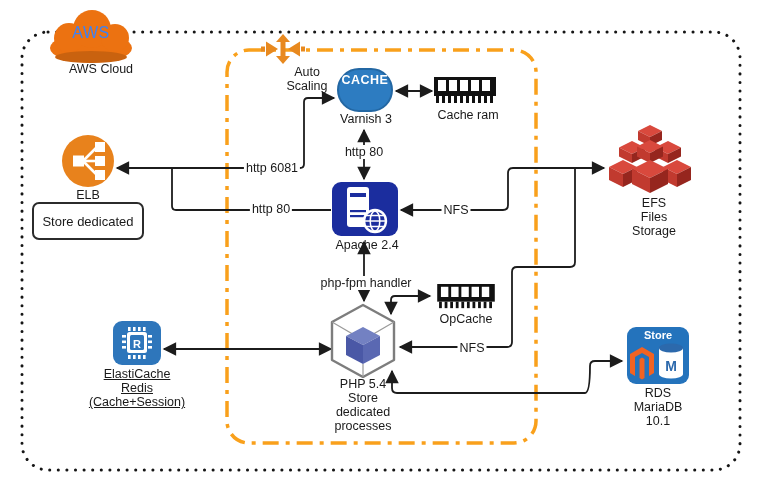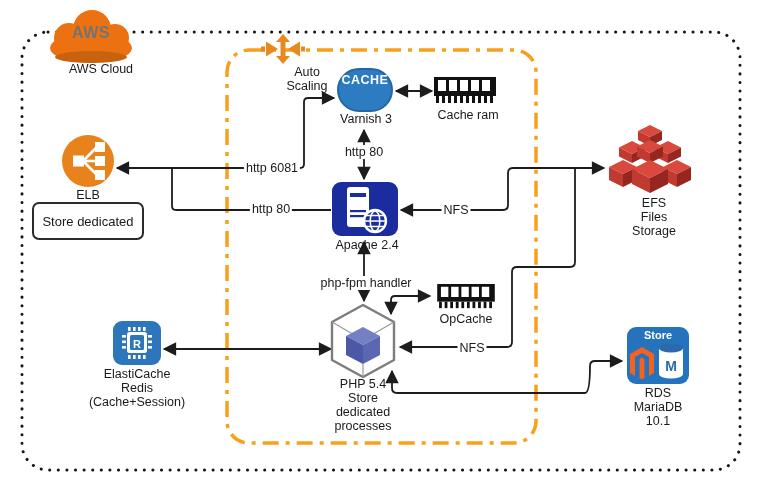--- a/index.html
+++ b/index.html
@@ -15,22 +15,22 @@
         display:flex;justify-content:center;align-items:flex-start;}
   .vbox span{color:#fff;font-weight:bold;font-size:12.5px;letter-spacing:.5px;margin-top:3px;}
   .sbox{position:absolute;left:32px;top:202px;width:112px;height:38px;border:2px solid #2b2b2b;
         border-radius:7px;background:#fff;box-sizing:border-box;display:flex;align-items:center;
         justify-content:center;font-size:13px;color:#1a1a1a;}
   .abox{position:absolute;left:332px;top:182px;width:66px;height:54px;border-radius:9px;background:#1B2D9E;}
   .ecbox{position:absolute;left:113px;top:321px;width:48px;height:44px;border-radius:9px;background:#2E76BB;}
   .rdsbox{position:absolute;left:627px;top:327px;width:62px;height:57px;border-radius:9px;background:#2473BC;}
   .rdsbox .hdr{position:absolute;left:0;top:2px;width:100%;text-align:center;color:#fff;
                font-weight:bold;font-size:11px;}
-  .cloudtxt{position:absolute;left:91px;top:24px;transform:translateX(-50%);color:#737373;
-            font-weight:bold;font-size:16px;letter-spacing:.5px;}
+  .cloudtxt{position:absolute;left:91px;top:24px;transform:translateX(-50%);color:#3b82f6;
+            font-weight:normal;font-size:16px;letter-spacing:.5px;}
 </style>
 </head>
 <body>
 
 <div class="canvas">
 
   <svg class="layer" width="768" height="491" viewBox="0 0 768 491">
     <defs>
       <marker id="ah" viewBox="0 0 10 10" refX="9" refY="5" markerWidth="9" markerHeight="7.5" orient="auto-start-reverse">
         <path d="M0,0 L10,5 L0,10 z" fill="#1C1C1C"></path>
@@ -247,21 +247,21 @@
         <rect x="9" y="25" width="4" height="2.6"></rect>
         <rect x="35" y="14" width="4" height="2.6"></rect>
           <rect x="35" y="19.5" width="4" height="2.6"></rect>
         <rect x="35" y="25" width="4" height="2.6"></rect>
       </g>
       <rect x="14" y="11" width="20" height="21" rx="2.5" fill="#fff"></rect>
       <rect x="17" y="14" width="14" height="15" rx="1.5" fill="#2E76BB"></rect>
       <text x="24" y="26.5" text-anchor="middle" font-size="11" font-weight="bold" fill="#fff">R</text>
     </svg>
   </div>
-  <div class="lbl" style="left:137px;top:367px;">ElastiCache
+  <div class="lbl" style="left:137px;top:367px;text-decoration:underline;">ElastiCache
 Redis
 (Cache+Session)</div>
 
   <div class="rdsbox">
     <div class="hdr">Store</div>
     <svg width="62" height="43" viewBox="0 0 62 43" style="position:absolute;left:0;top:14px;">
       <g fill="#F26322">
         <polygon points="3,13 15,6 27,13 27,32 22,35 22,16 15,12 8,16 8,35 3,32"></polygon>
         <polygon points="12.5,18 15,16.5 17.5,18 17.5,37 15,38.5 12.5,37"></polygon>
       </g>

